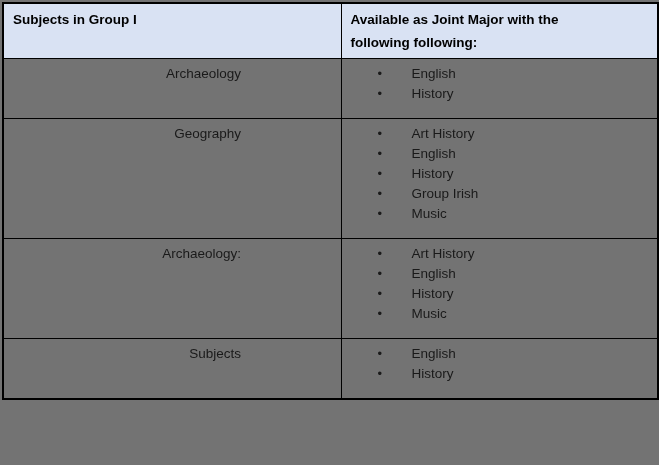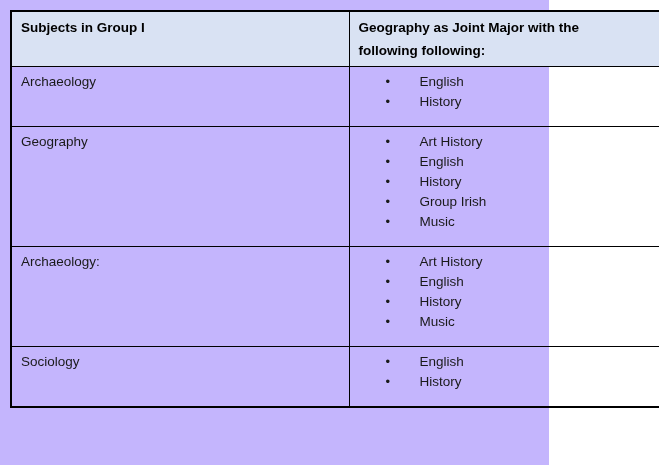--- a/index.html
+++ b/index.html
@@ -3,25 +3,25 @@
 <meta charset="utf-8">
 <style>
   html, body {
     margin: 0;
     padding: 0;
     background: #ffffff;
     font-family: "Liberation Sans", sans-serif;
     color: #1a1a1a;
   }
   .page {
-    width: 549px;
+    width: 659px;
     height: 465px;
     box-sizing: border-box;
-    padding: 10px;
-    background: #c4b5fd;
+    padding: 2px;
+    background: #737373;
   }
   table.joint-table {
     border-collapse: collapse;
     width: 655px;
     table-layout: fixed;
     border: 2px solid #000000;
   }
   table.joint-table col.c1 { width: 338px; }
   table.joint-table col.c2 { width: 317px; }
   th, td {
@@ -37,20 +37,21 @@
     line-height: 23px;
     padding: 4px 10px 4px 9px;
     height: 55px;
     color: #000000;
   }
   th .hline { display: block; }
   td.subject-cell {
     font-size: 13.5px;
     line-height: 20px;
     padding: 5px 8px 14px 9px;
+    text-align: right;
   }
   td.subject-cell .subject-text {
     display: block;
     max-width: 228px;
   }
   td.majors-cell {
     padding: 5px 6px 14px 6px;
   }
   ul.majors-list {
     margin: 0;
@@ -76,21 +77,21 @@
     <colgroup>
       <col class="c1">
       <col class="c2">
     </colgroup>
     <thead>
       <tr>
         <th>
           <span class="hline">Subjects in Group I</span>
         </th>
         <th>
-          <span class="hline">Geography as Joint Major with the</span>
+          <span class="hline">Available as Joint Major with the</span>
           <span class="hline">following following:</span>
         </th>
       </tr>
     </thead>
     <tbody>
   <tr>
     <td class="subject-cell">
       <span class="subject-text">Archaeology</span>
     </td>
     <td class="majors-cell">
@@ -159,21 +160,21 @@
               <li>
                 <span class="bullet">•</span>
                 <span class="li-text">Music</span>
               </li>
             </ul>
     </td>
   </tr>
 
   <tr>
     <td class="subject-cell">
-      <span class="subject-text">Sociology</span>
+      <span class="subject-text">Subjects</span>
     </td>
     <td class="majors-cell">
       <ul class="majors-list">
               <li>
                 <span class="bullet">•</span>
                 <span class="li-text">English</span>
               </li>
               <li>
                 <span class="bullet">•</span>
                 <span class="li-text">History</span>

